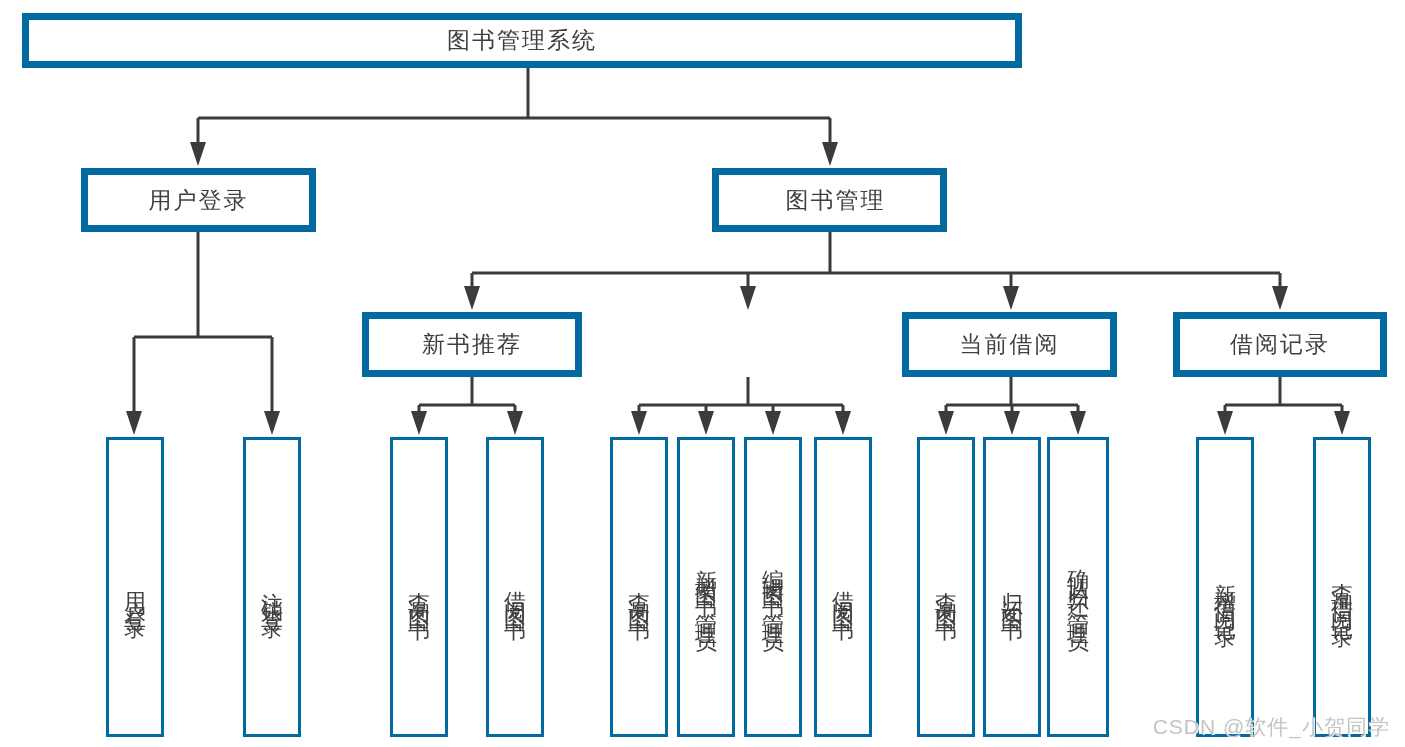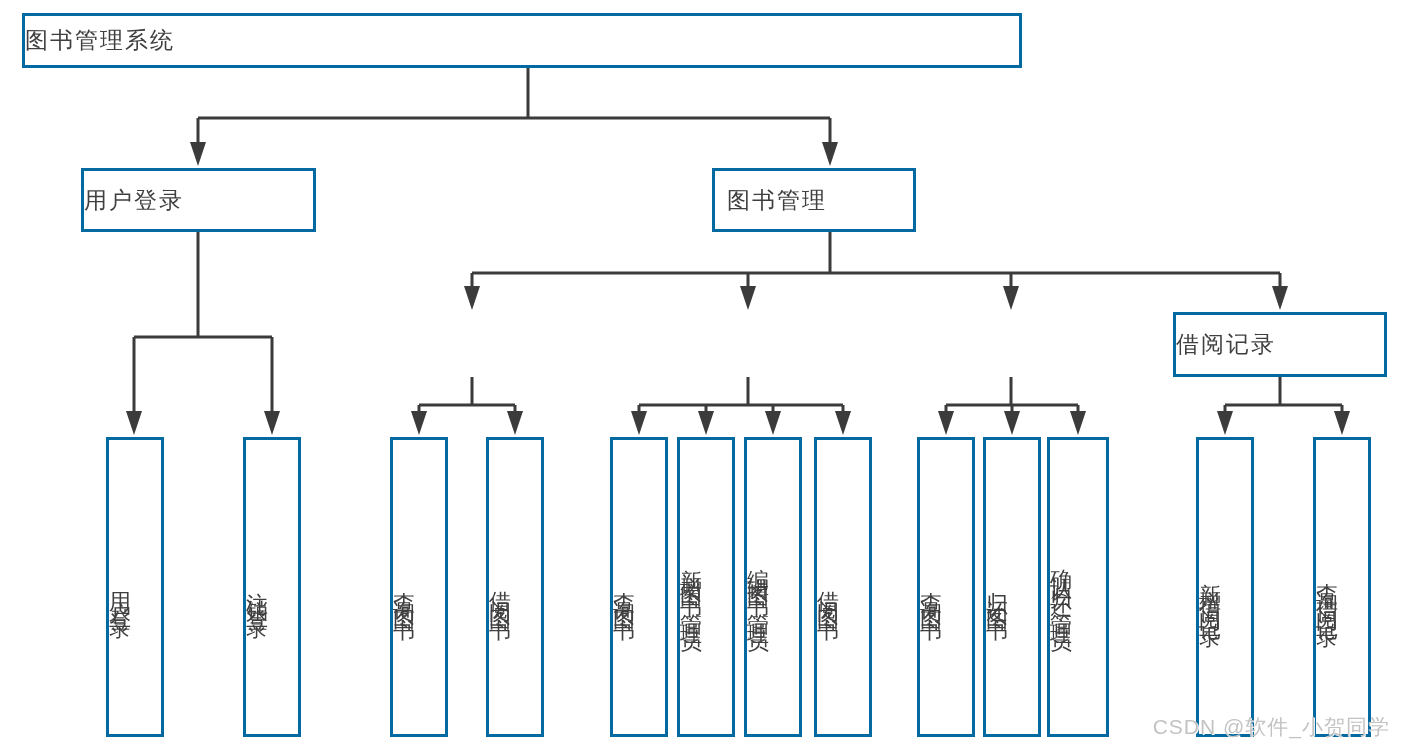--- a/index.html
+++ b/index.html
@@ -17,25 +17,25 @@
   }
   .connectors {
     position: absolute;
     left: 0; top: 0;
     width: 1405px;
     height: 747px;
   }
   .node {
     position: absolute;
     box-sizing: border-box;
-    border: 3px solid #0369a1;
+    border: 7px solid #0369a1;
     background: #ffffff;
     display: flex;
     align-items: center;
-    justify-content: flex-start;
+    justify-content: center;
     color: #3f3f3f;
   }
   .node.h {
     font-size: 23px;
     letter-spacing: 2px;
     white-space: nowrap;
   }
   .node.leaf {
     width: 58px;
     height: 300px;
@@ -108,24 +108,30 @@
     </g>
   </svg>
 
   <div class="node h" style="left:22px; top:13px; width:1000px; height:55px;">
     <span>图书管理系统</span>
   </div>
 
   <div class="node h" style="left:81px; top:168px; width:235px; height:64px;">
     <span>用户登录</span>
   </div>
-  <div class="node h" style="left:712px; top:168px; width:204px; height:64px;padding-left:12px;">
+  <div class="node h" style="left:712px; top:168px; width:235px; height:64px;padding-left:12px;">
     <span>图书管理</span>
   </div>
 
+  <div class="node h" style="left:362px; top:312px; width:220px; height:65px;">
+    <span>新书推荐</span>
+  </div>
+  <div class="node h" style="left:902px; top:312px; width:215px; height:65px;">
+    <span>当前借阅</span>
+  </div>
   <div class="node h" style="left:1173px; top:312px; width:214px; height:65px;">
     <span>借阅记录</span>
   </div>
 
   <div class="node leaf" style="left:106px;">
     <span class="vtext">用户登录</span>
   </div>
   <div class="node leaf" style="left:243px;">
     <span class="vtext">注销登录</span>
   </div>

